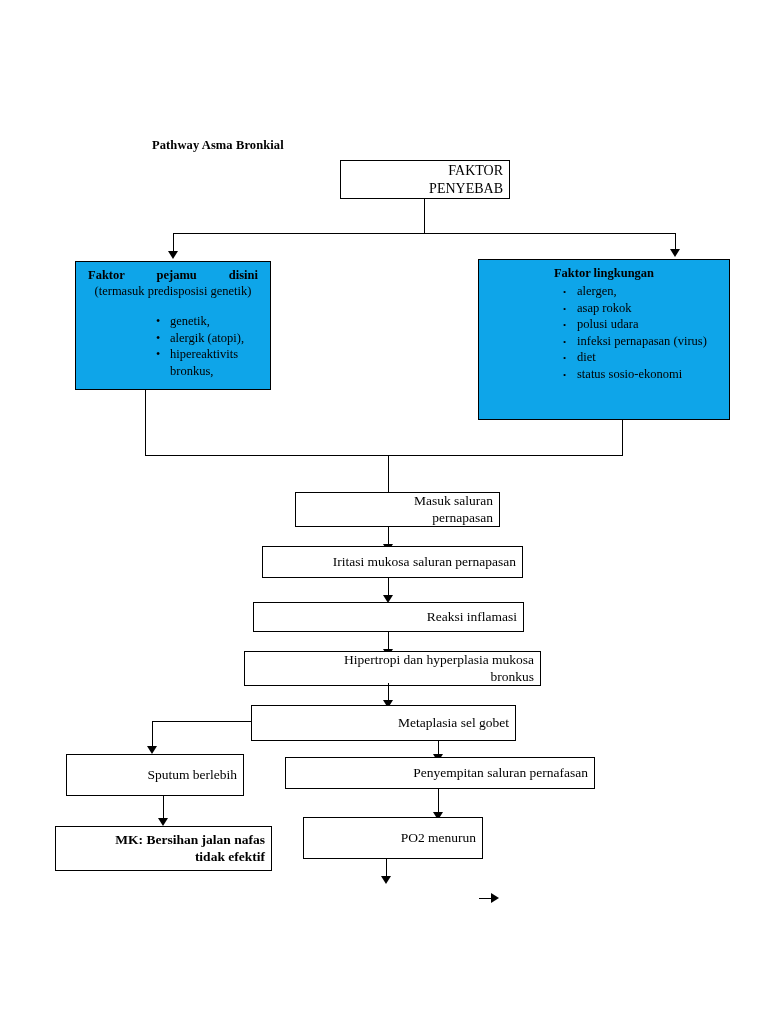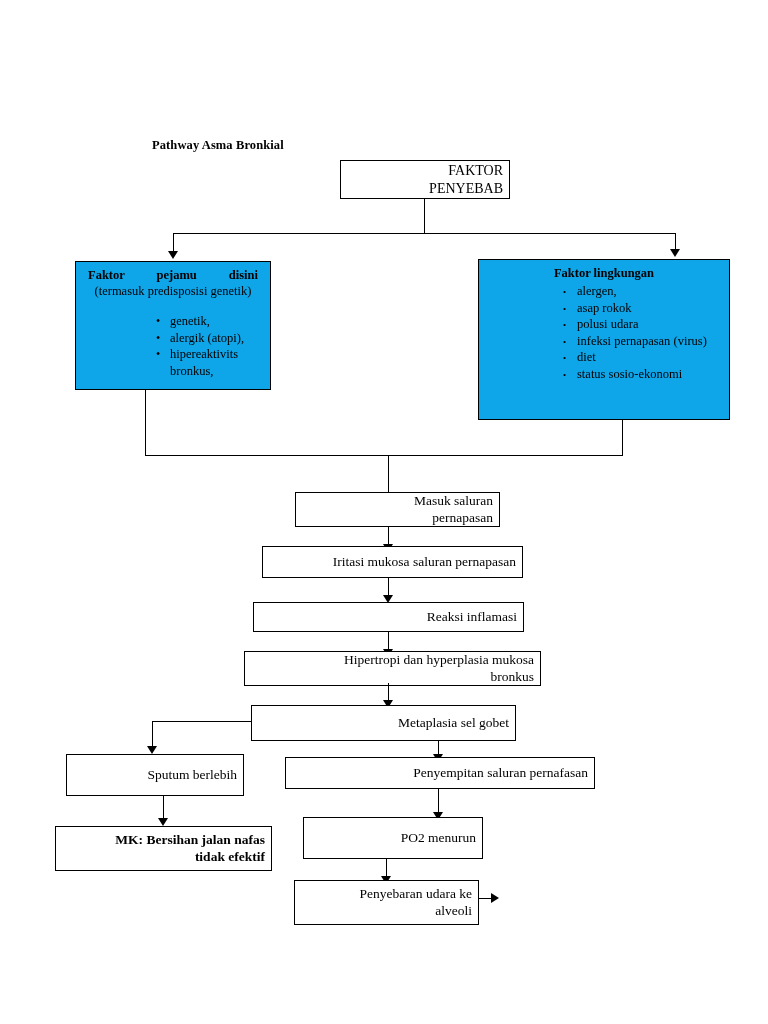--- a/index.html
+++ b/index.html
@@ -206,21 +206,18 @@
   </div>
   <div class="ln vline" style="left:438px; top:789px; height:26px;"></div>
   <div class="arrow-d" style="left:433px; top:812px;"></div>
 
   <div class="node" style="left:296px; top:817px; width:180px; height:42px; font-size:13.5px;margin-left:7px;">
     <span class="txt">PO2 menurun</span>
   </div>
   <div class="ln vline" style="left:386px; top:859px; height:21px;"></div>
   <div class="arrow-d" style="left:381px; top:876px;"></div>
 
-  <div class="node" style="left:294px; top:880px; width:185px; height:45px; font-size:13.5px;">
-    <span class="txt">Penyebaran udara ke alveoli</span>
-  </div>
 
   <div class="ln hline" style="left:479px; top:898px; width:14px;"></div>
   <div class="arrow-r" style="left:491px; top:893px;"></div>
 
 
 </div>
 
 </body></html>

